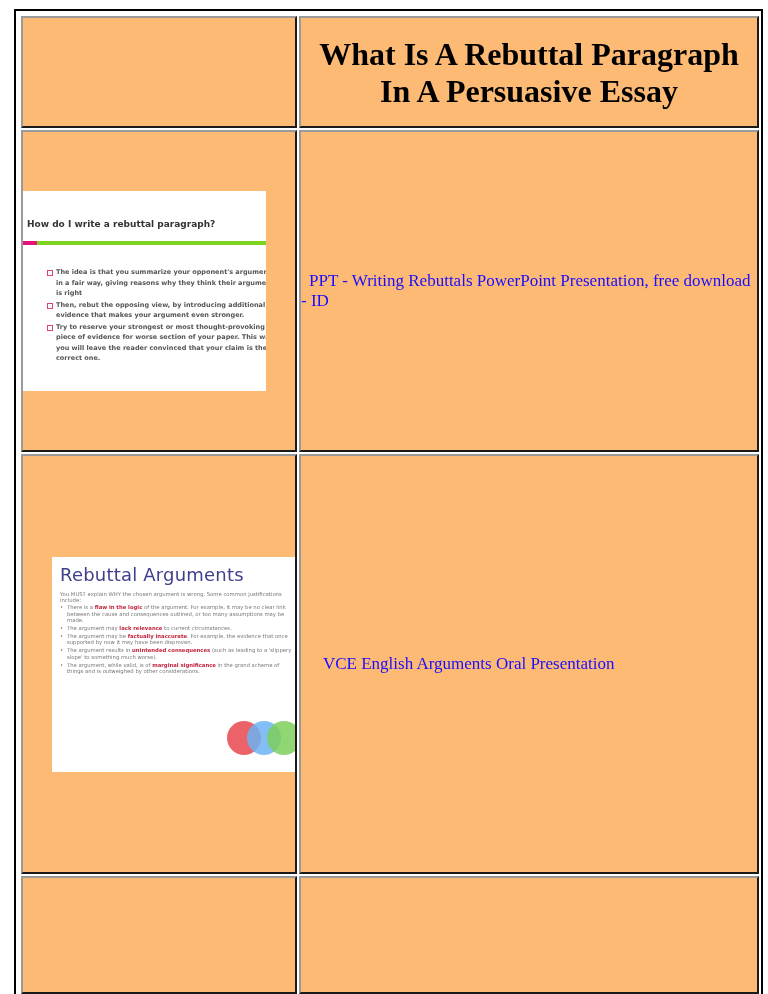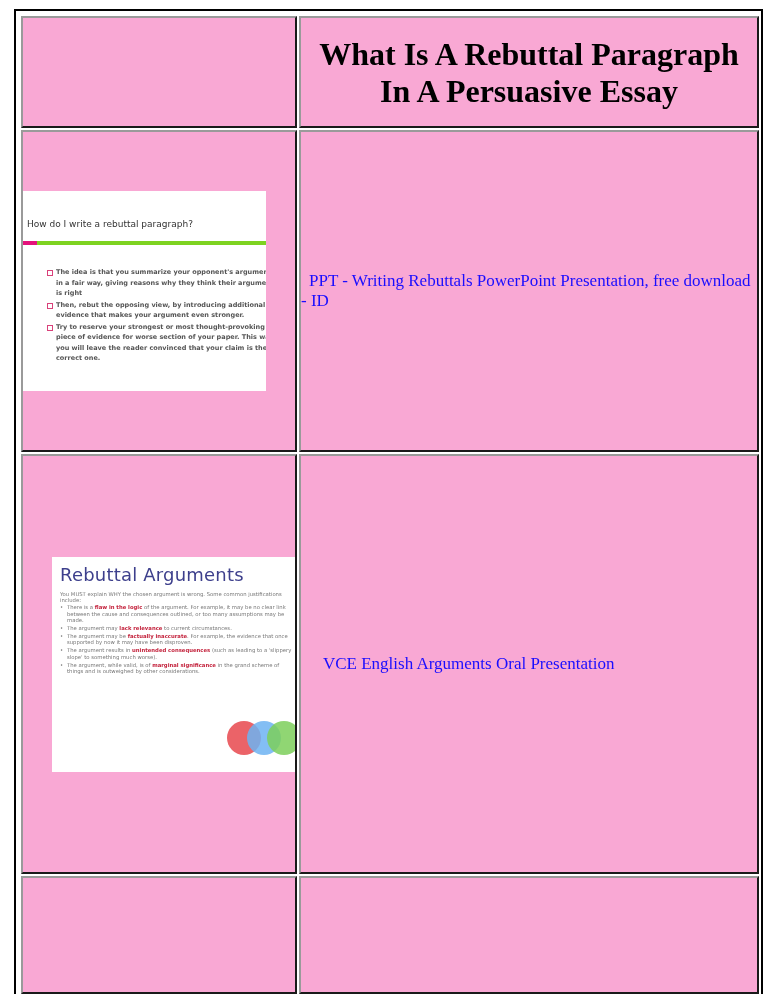--- a/index.html
+++ b/index.html
@@ -9,31 +9,31 @@
       border-top: 2px solid #000; border-left: 2px solid #000; border-right: 2px solid #000;
       box-sizing: border-box;
     }
     table.grid {
       position: absolute; left: 3px; top: 3px;
       border-collapse: separate; border-spacing: 2px;
     }
     table.grid td {
       border-top: 2px solid #9a9a9a; border-left: 2px solid #9a9a9a;
       border-right: 2px solid #1a1a1a; border-bottom: 2px solid #1a1a1a;
-      padding: 0; vertical-align: middle; background: #f9a8d4;
+      padding: 0; vertical-align: middle; background: #fdba74;
     }
     td.left { width: 243px; }
     td.right { width: 490px; }
     .title {
       font-family: "Liberation Serif", serif; font-weight: bold; font-size: 32px; line-height: 37px;
       text-align: center; margin: 0; padding: 18px 0 16px 0; color: #000;
     }
     a.link { color: #1a0dff; text-decoration: none; font-size: 17px; font-family: "Liberation Serif", serif; }
     .slide { width: 243px; height: 200px; position: relative; background: #fff; overflow: hidden; font-family: "DejaVu Sans", sans-serif; }
-    .s1-title { position: absolute; left: 4px; top: 28px; font-size: 9px; font-weight: normal; color: #333; }
+    .s1-title { position: absolute; left: 4px; top: 28px; font-size: 9px; font-weight: bold; color: #333; }
     .s1-bar-pink { position: absolute; left: 0; top: 50px; width: 14px; height: 4px; background: #e4127b; }
     .s1-bar-green { position: absolute; left: 14px; top: 50px; right: 0; height: 4px; background: #7ed321; }
     .s1-list { position: absolute; left: 8px; top: 60px; width: 232px; font-size: 6.5px; line-height: 10.5px; color: #555; margin: 16px; padding: 0; list-style: none; font-weight: bold; }
     .s1-list li { position: relative; padding-left: 9px; margin-bottom: 1px; }
     .s1-list li::before { content: ""; position: absolute; left: 0; top: 3px; width: 4px; height: 4px; border: 1px solid #d9417a; }
     .s2-title { position: absolute; left: 8px; top: 7px; font-size: 18px; color: #3d3f8c; letter-spacing: 0.2px; }
     .s2-body { position: absolute; left: 8px; top: 34px; width: 232px; font-size: 5.3px; line-height: 6.4px; color: #777; }
     .s2-body ul { margin: 1px 0 0 0; padding: 0; list-style: none; }
     .s2-body li { position: relative; padding-left: 7px; margin-bottom: 1.5px; }
     .s2-body li::before { content: "•"; position: absolute; left: 0; top: 0; color: #777; }

